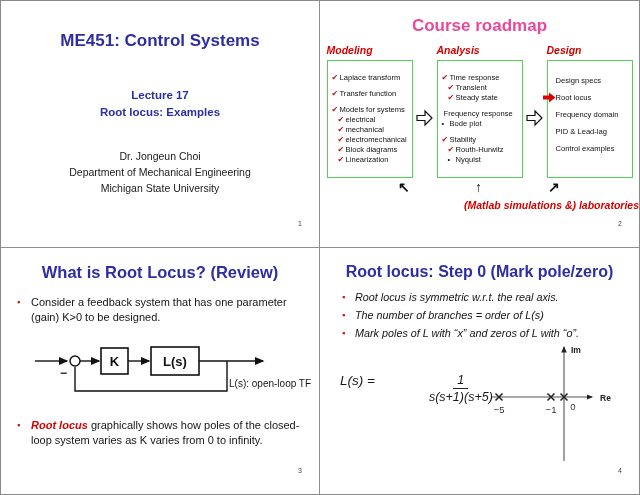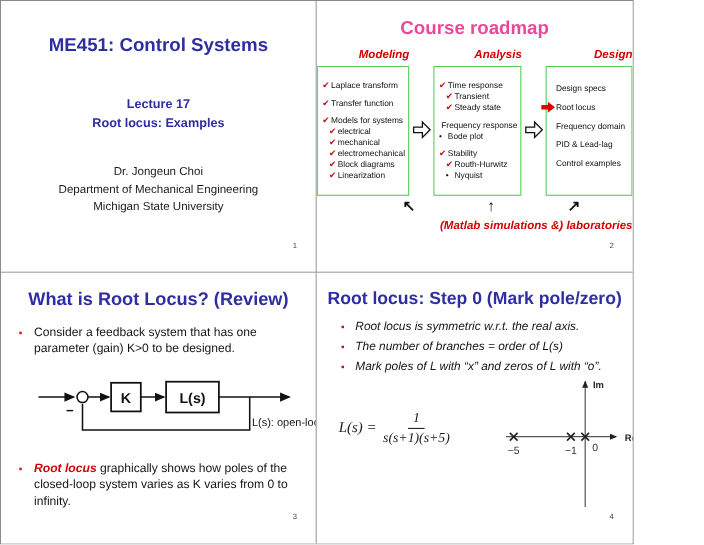--- a/index.html
+++ b/index.html
@@ -1,34 +1,34 @@
 <!DOCTYPE html>
 <html><head>
 <meta charset="utf-8">
 <style>
   html,body{margin:0;padding:0;background:#ffffff;}
   body{font-family:"Liberation Sans",sans-serif;color:#111;}
-  .page{width:576px;height:495px;box-sizing:border-box;border:1px solid #8a8a8a;
+  .page{width:640px;height:495px;box-sizing:border-box;border:1px solid #8a8a8a;
         display:grid;grid-template-columns:1fr 1fr;grid-template-rows:1fr 1fr;background:#fff;}
   .slide{position:relative;box-sizing:border-box;overflow:hidden;background:#fff;}
   .slide.br{border-right:1px solid #8f8f8f;}
   .slide.bb{border-bottom:1px solid #8f8f8f;}
   .pageno{position:absolute;right:17px;bottom:20px;font-size:7px;color:#444;}
 
   
   .s1{text-align:center;}
   .s1 .title{margin-top:30px;font-size:17px;font-weight:bold;color:#2e2ea2;}
   .s1 .subtitle{margin-top:36px;font-size:11.5px;font-weight:bold;color:#2e2ea2;line-height:17px;}
   .s1 .author{margin-top:27px;font-size:10.5px;color:#1a1a1a;line-height:16px;}
 
   
   .s2 .title{margin-top:15px;text-align:center;font-size:17px;font-weight:bold;color:#ec4899;}
   .rm-cols{display:flex;justify-content:center;align-items:flex-start;margin-top:8px;}
   .rm-col{width:86px;}
-  .rm-head{text-align:right;font-size:10.5px;font-weight:bold;font-style:italic;color:#d40000;margin-bottom:4px;}
+  .rm-head{text-align:left;font-size:10.5px;font-weight:bold;font-style:italic;color:#d40000;margin-bottom:4px;}
   .rm-box{box-sizing:border-box;border:1px solid #55cf55;height:118px;padding:12px 3px 4px 4px;
           font-size:7.6px;line-height:10px;color:#111;}
   .it{position:relative;white-space:nowrap;}
   .it.g{margin-top:6px;}
   .it.ind{margin-left:6px;}
   .ck{display:inline-block;width:8px;color:#b81414;font-size:8px;}
   .dotm{display:inline-block;width:8px;color:#111;}
   .nom{display:inline-block;width:2px;}
   .d-it{position:relative;margin:7px 0 7px 4px;white-space:nowrap;}
   .d-it:first-child{margin-top:3px;}
@@ -50,22 +50,22 @@
   
   .s3 .bullet.b1{margin-top:13px;}
   .s3 .diagram{margin:14px 0 0 30px;}
   .s3 .bullet.b2{margin-top:13px;}
 
   
   .s4 .stitle{font-size:16px;}
   .s4 .bullet{font-style:italic;font-size:10.8px;margin:3px 6px 3px 22px;}
   .s4 .bullet .sq{flex:0 0 13px;}
   .s4 .bot{position:relative;height:130px;margin-top:10px;}
-  .formula{position:absolute;left:20px;top:22px;display:flex;align-items:center;
-           font-family:Liberation Serif, serif;font-style:italic;color:#1a1a1a;}
+  .formula{position:absolute;left:20px;top:22px;display:flex;
+           font-family:Liberation Sans, sans-serif;font-style:italic;color:#1a1a1a;gap:48px;}
   .flhs{font-size:13.5px;margin-right:6px;}
   .frac{display:inline-flex;flex-direction:column;align-items:center;font-size:12.5px;}
   .frac .num{padding:0 4px 1px 4px;border-bottom:1px solid #222;}
   .frac .den{padding-top:1px;}
   .pzplot{position:absolute;left:158px;top:-12px;}
 
   svg text{font-family:"Liberation Sans",sans-serif;}
 </style>
 </head>
 <body>

